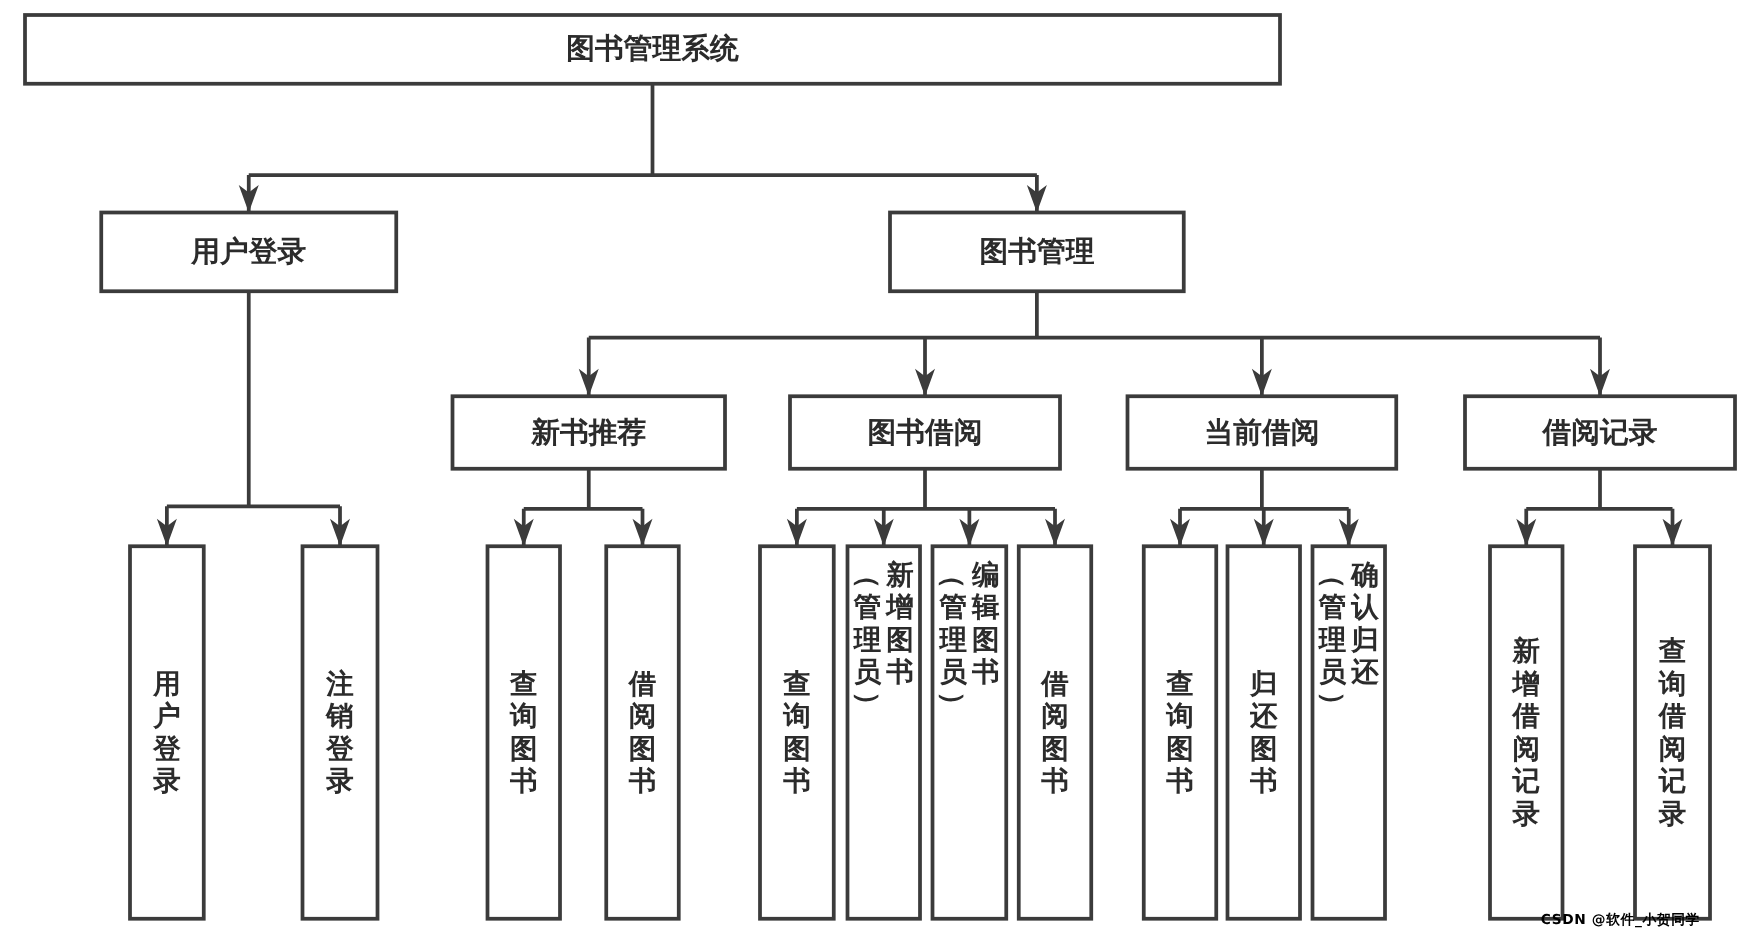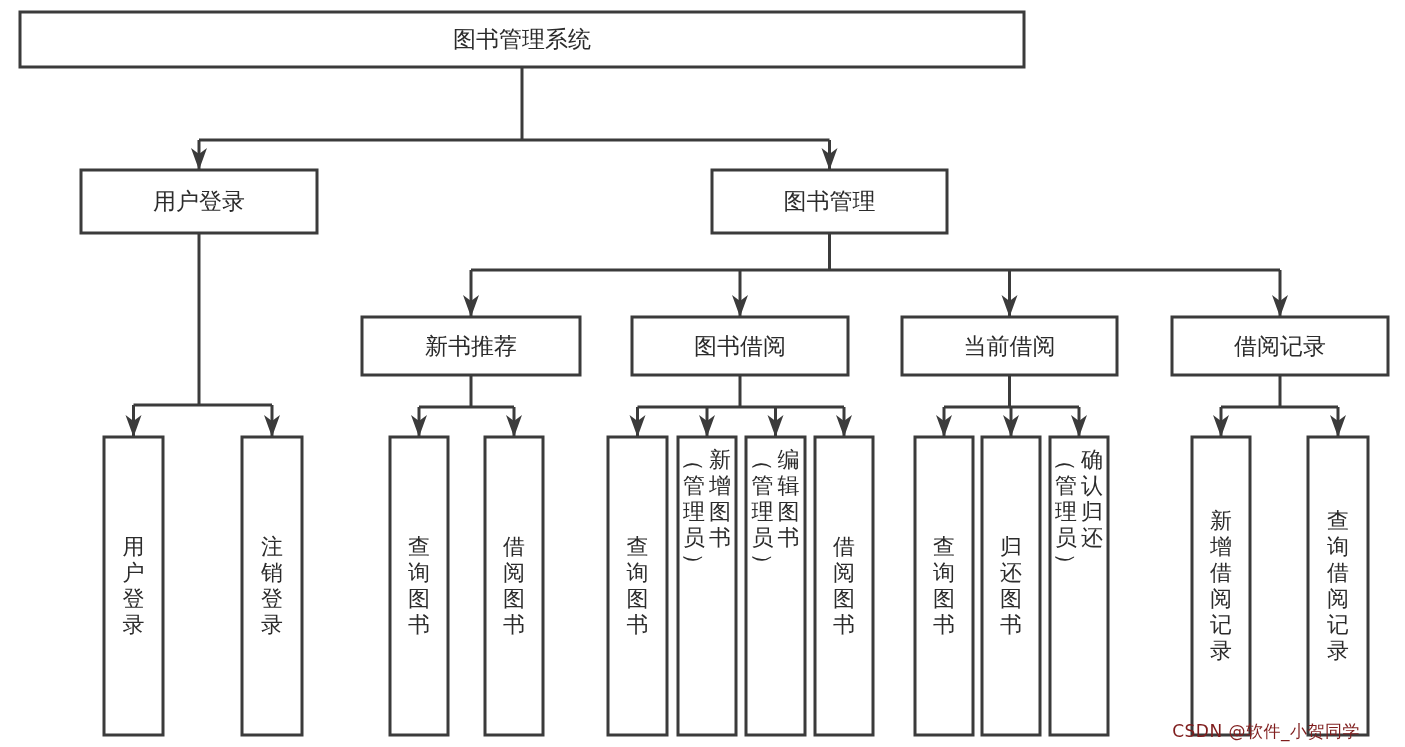--- a/index.html
+++ b/index.html
@@ -1,27 +1,27 @@
 <!DOCTYPE html>
 <html><head>
 <meta charset="utf-8">
 <style>
   html,body{margin:0;padding:0;background:#ffffff;}
   body{width:1405px;height:747px;overflow:hidden;
        font-family:"DejaVu Sans","Liberation Sans",sans-serif;}
-  #stage{position:relative;width:1368px;height:747px;background:#ffffff;}
+  #stage{position:relative;width:1368px;height:747px;background:#ffffff;font-weight:bold;}
   #tree{position:absolute;left:0;top:0;width:1405px;height:747px;}
   .node-box{fill:#ffffff;stroke:#3b3b3b;stroke-width:3;}
   .node-label{fill:#2b2b2b;font-size:23px;font-family:"DejaVu Sans","Liberation Sans",sans-serif;
               text-anchor:middle;dominant-baseline:middle;}
   .leaf-label{fill:#2b2b2b;font-size:22px;font-family:"DejaVu Sans","Liberation Sans",sans-serif;
               text-anchor:middle;}
   .edge{stroke:#3b3b3b;stroke-width:3;fill:none;stroke-linecap:butt;}
   .arrow-head{fill:#3b3b3b;stroke:none;}
-  #watermark{position:absolute;right:8px;bottom:4px;color:#7f1d1d;font-size:17px;
+  #watermark{position:absolute;right:8px;bottom:4px;color:#000000;font-size:11px;
              font-family:"DejaVu Sans","Liberation Sans",sans-serif;white-space:nowrap;
              letter-spacing:.5px;}
 </style>
 </head>
 <body>
 
 <div id="stage">
   <svg id="tree" viewBox="0 0 1405 747">
       <g>
         <path class="edge" d="M 522 67 L 522 140"></path>

